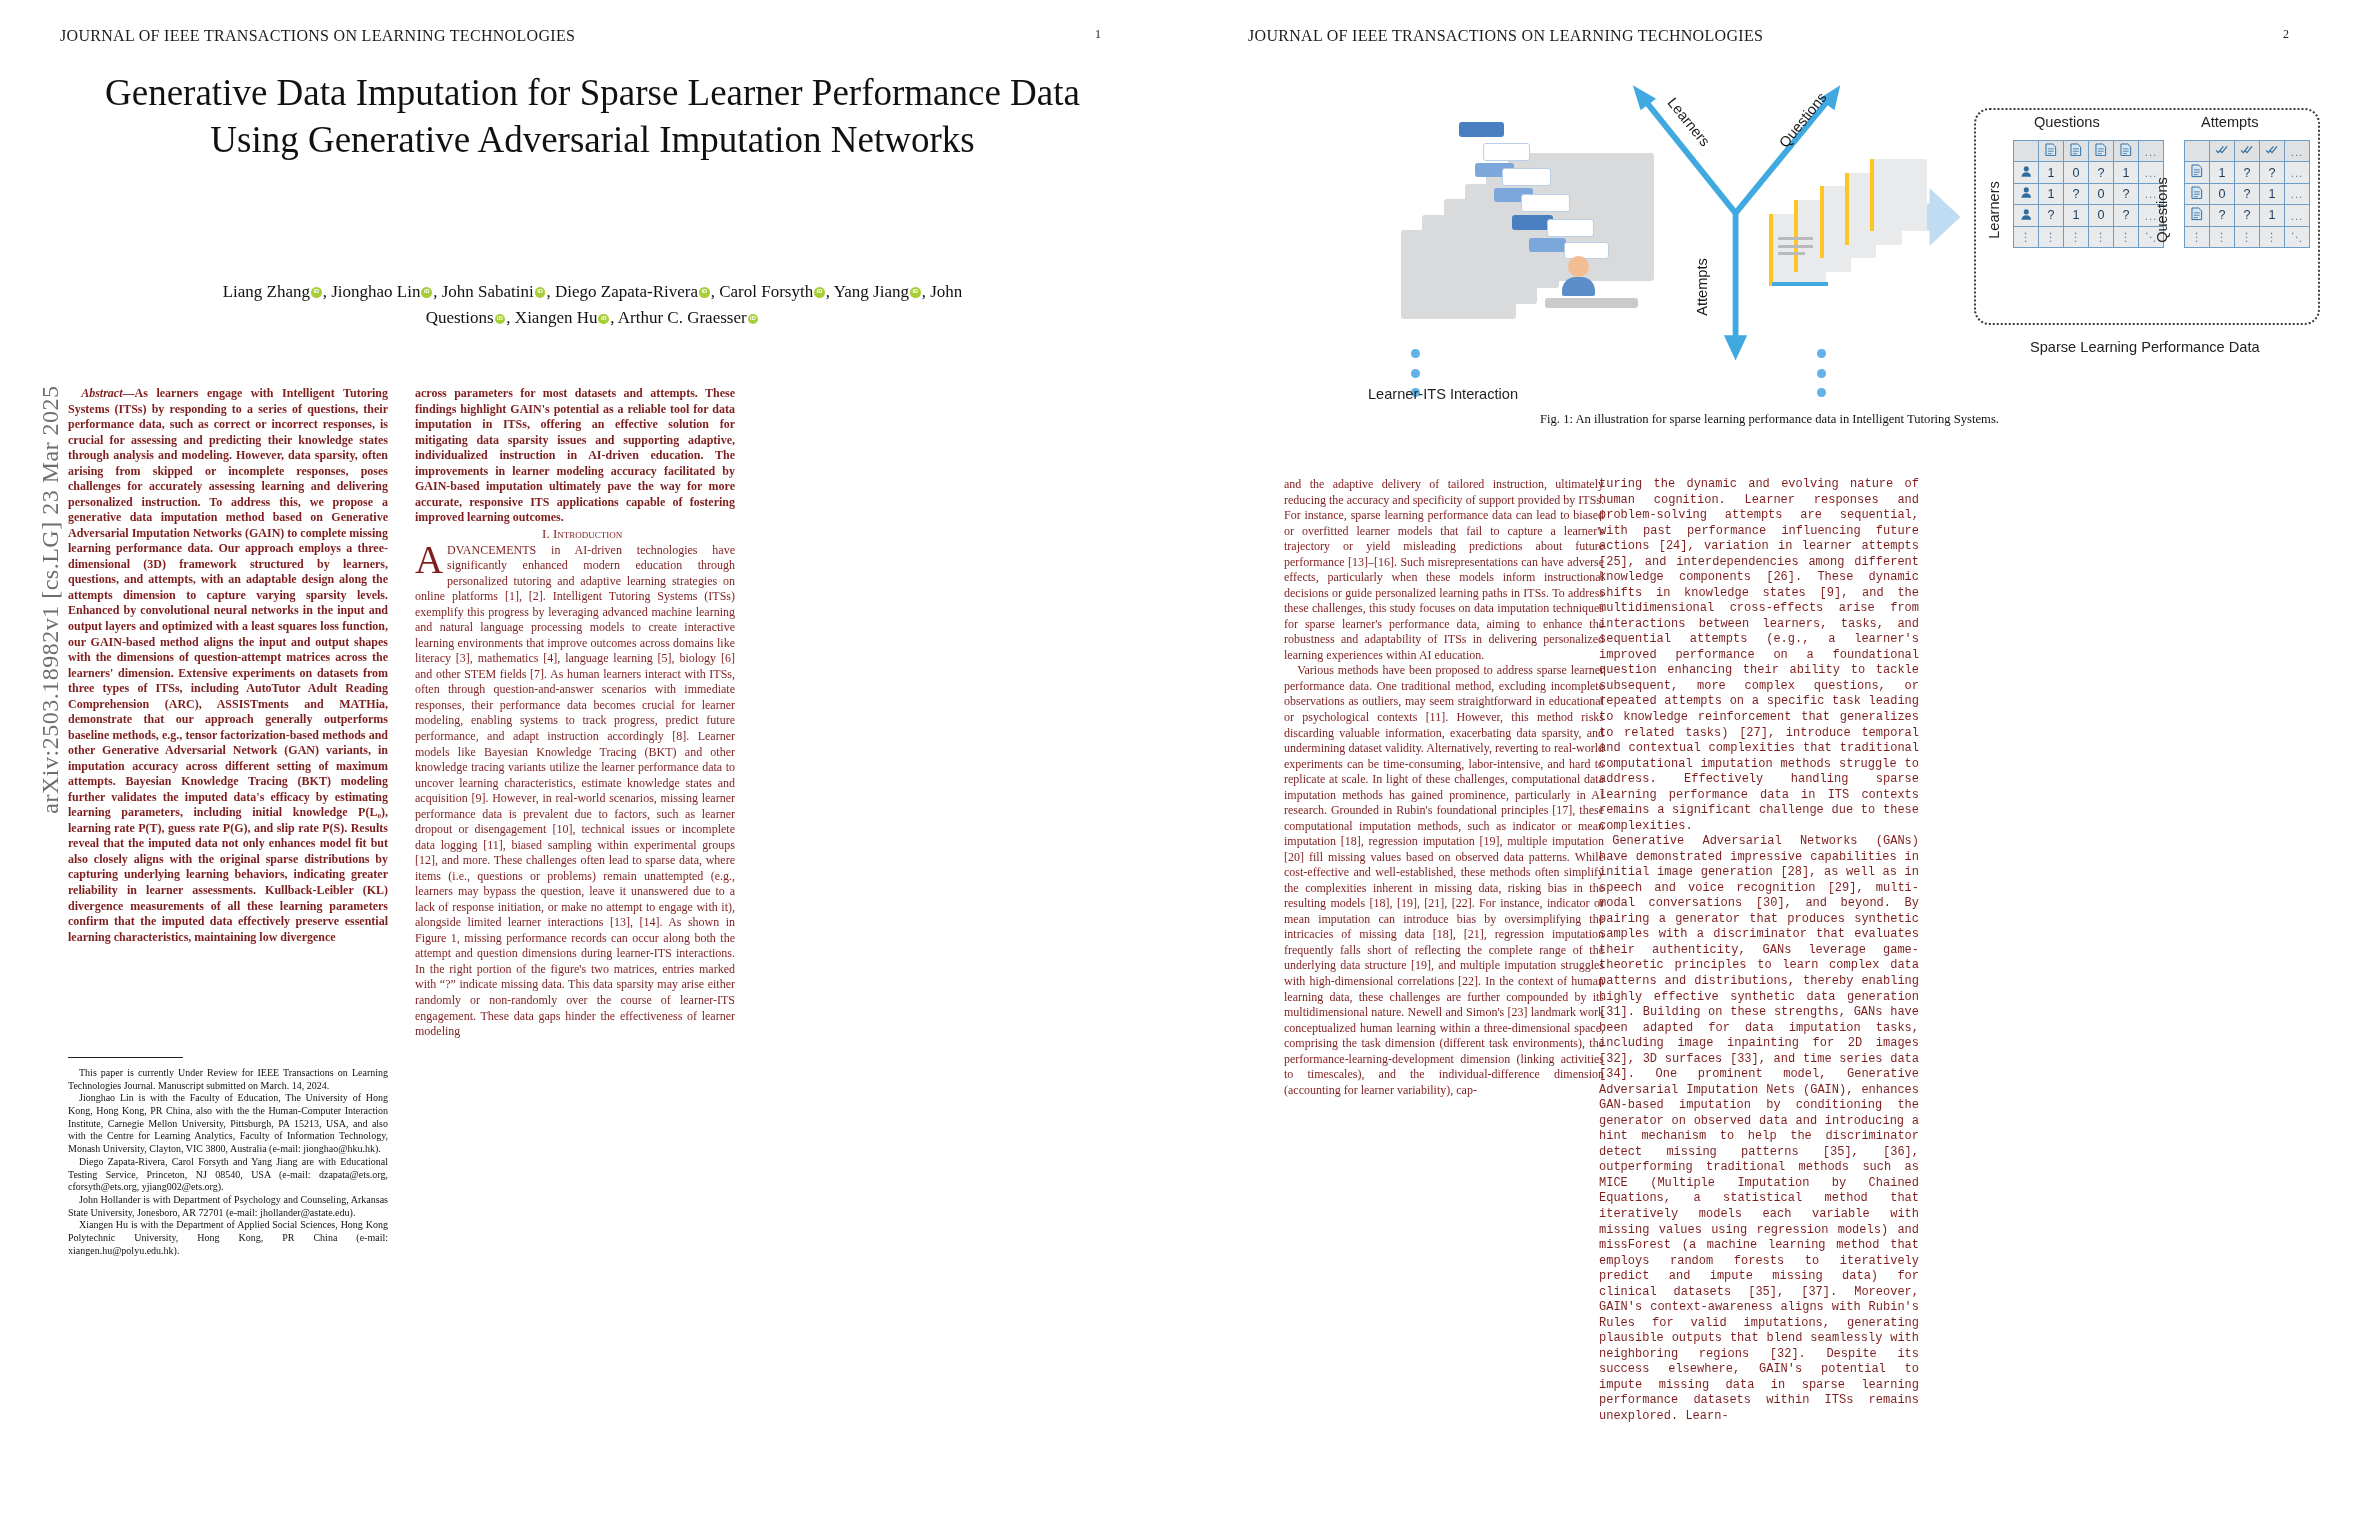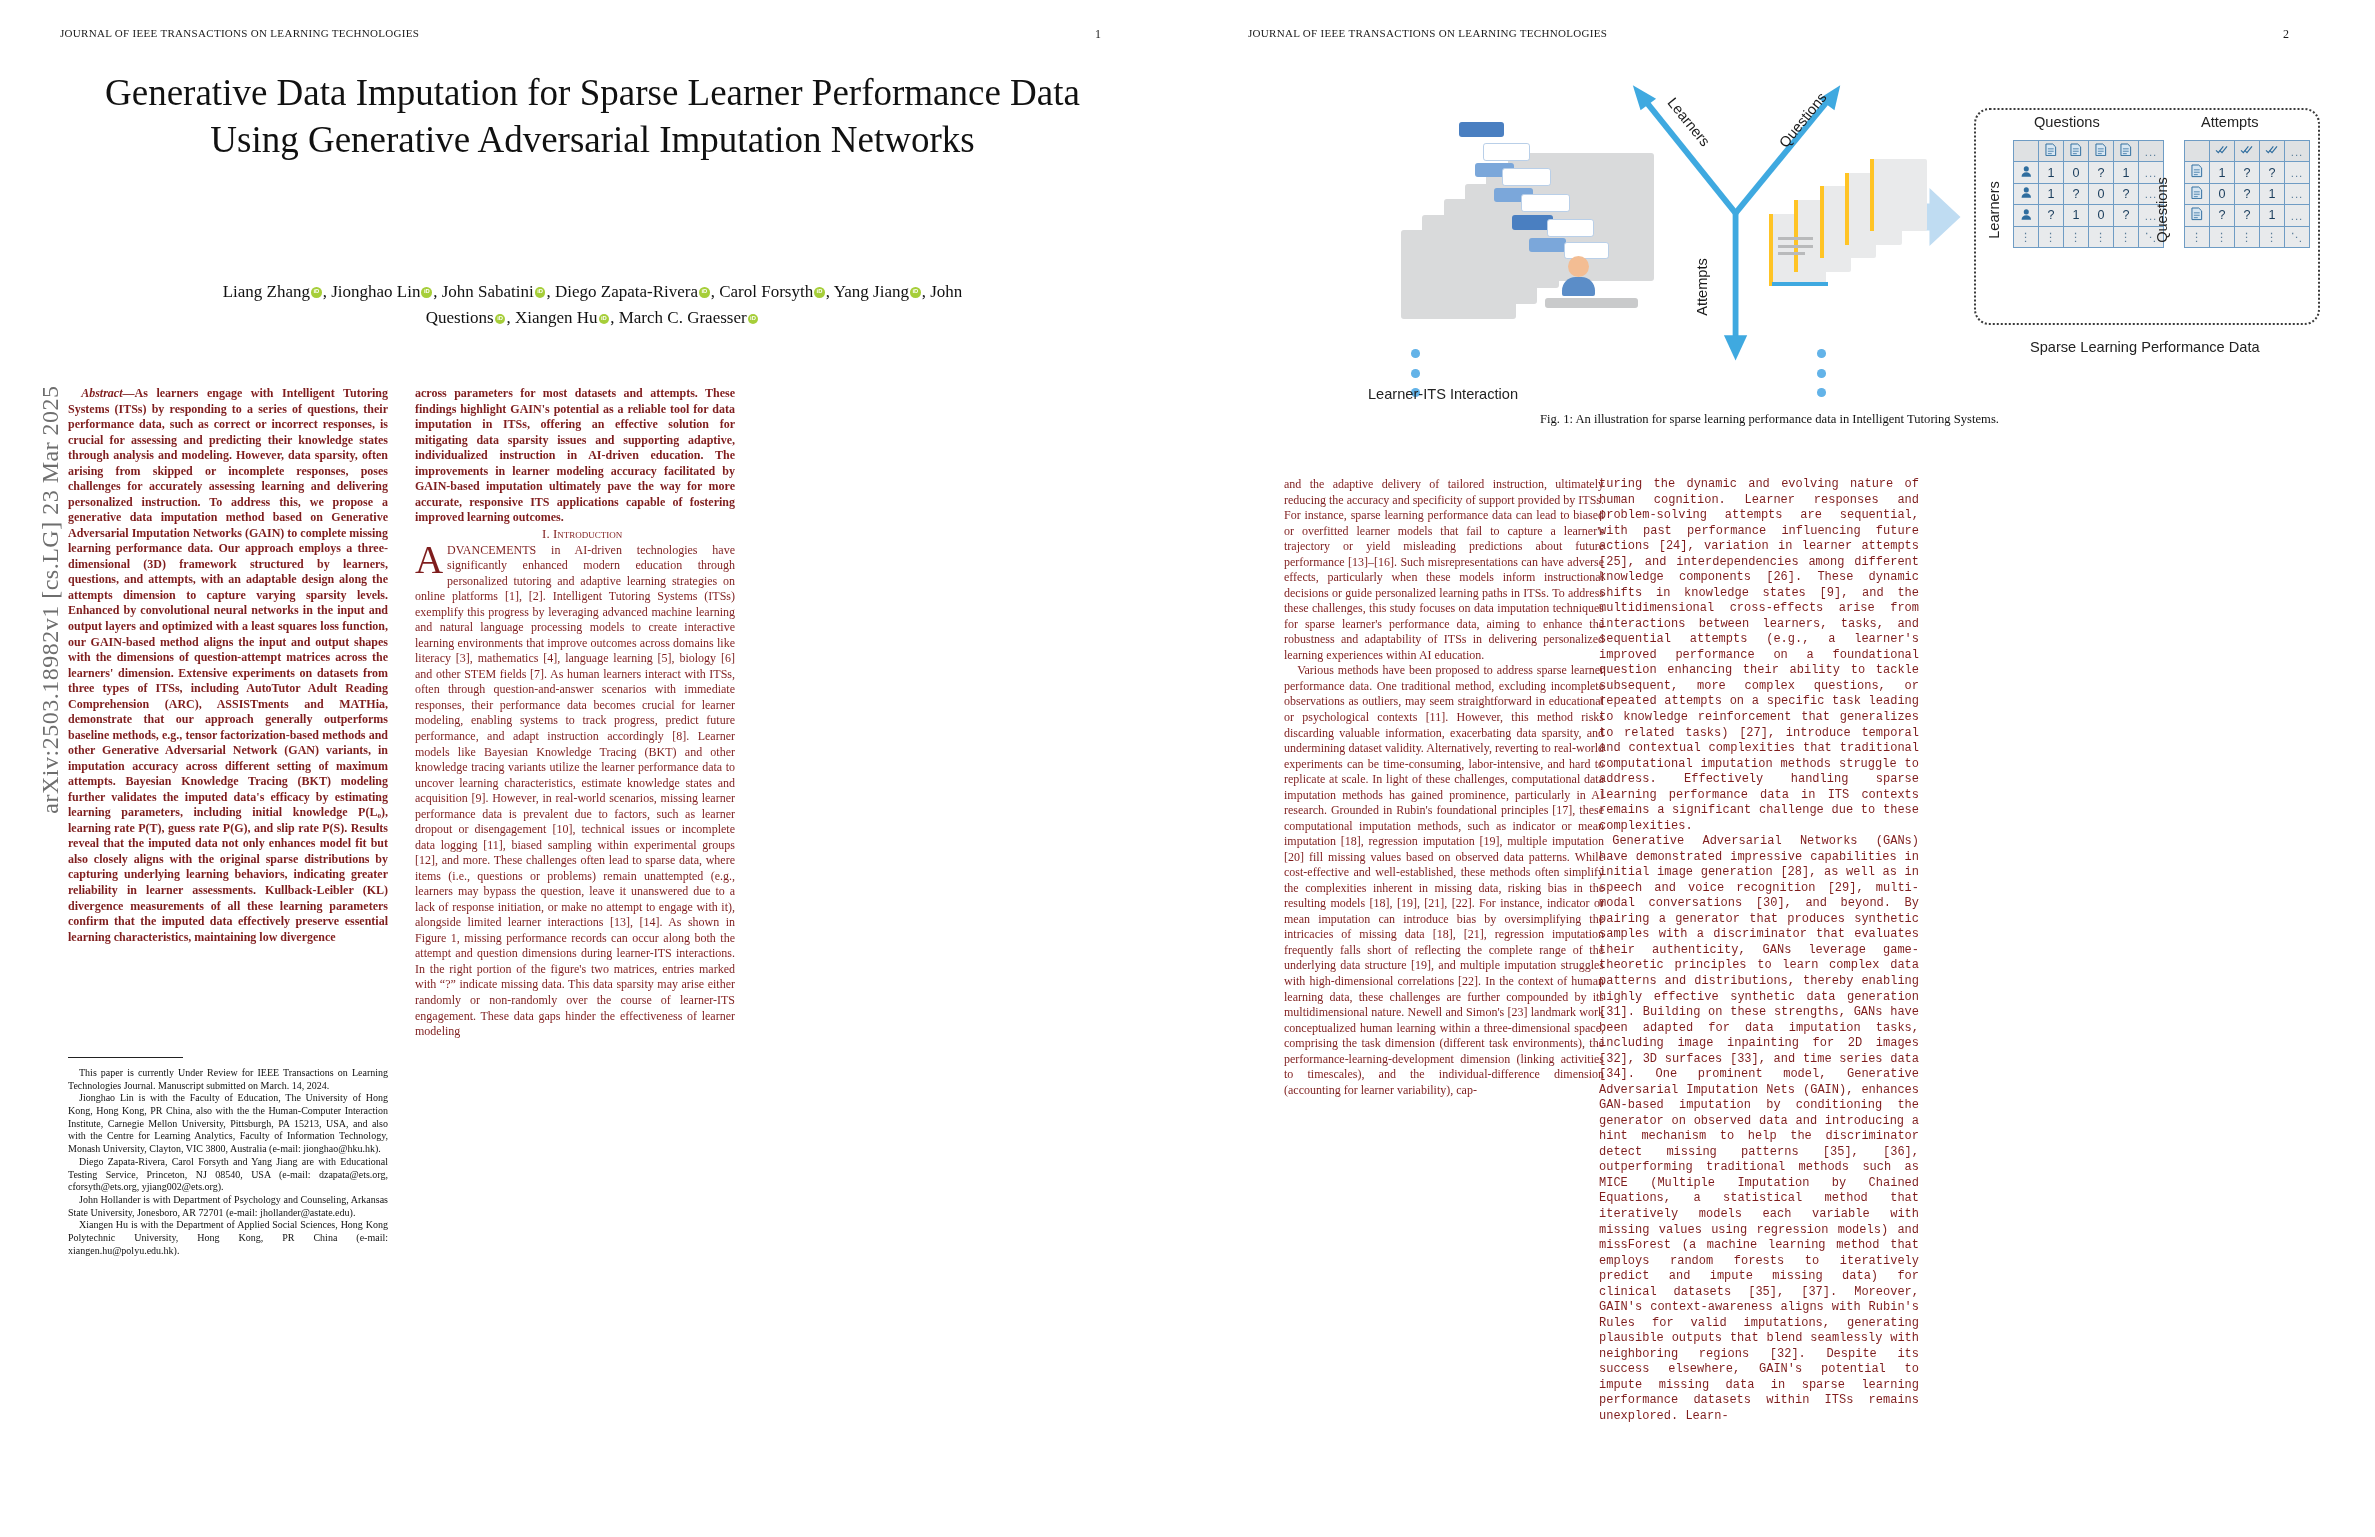--- a/index.html
+++ b/index.html
@@ -3,21 +3,21 @@
 <meta charset="utf-8">
 <style>
   html,body{margin:0;padding:0;background:#8a8a8a;}
   body{font-family:"Liberation Serif", serif; -webkit-font-smoothing:antialiased;}
   #stage{width:2375px;height:1537px;position:relative;background:#9a9a9a;overflow:hidden;}
   .page{position:absolute;top:0;background:#fff;height:1537px;overflow:hidden;}
   #page1{left:0;width:1188px;}
   #page2{left:1188px;width:1188px;}
 
   
-  .runhead{position:absolute;top:27px;font-size:11px;letter-spacing:0.3px;
+  .runhead{position:absolute;top:27px;font-size:16px;letter-spacing:0.3px;
            font-family:"Liberation Serif",serif;font-variant:small-caps;color:#1a1a1a;white-space:nowrap;}
   .runhead.left{left:60px;}
   .pagenum{position:absolute;top:27px;font-size:12px;color:#1a1a1a;}
 
   
   .arxiv{position:absolute;left:-260px;top:586px;width:621px;transform:rotate(-90deg);
          transform-origin:center center;text-align:center;font-size:24px;color:#6e6e6e;
          font-family:"Liberation Serif",serif;letter-spacing:0.5px;white-space:nowrap;}
 
   
@@ -104,21 +104,21 @@
 
     <div class="arxiv">arXiv:2503.18982v1  [cs.LG]  23 Mar 2025</div>
 
     <div class="title">Generative Data Imputation for Sparse Learner Performance Data Using Generative Adversarial Imputation Networks</div>
 
     <div class="authors">
       <span>
         <span>Liang Zhang</span><span class="orcid"></span>, <span>Jionghao Lin</span><span class="orcid"></span>, <span>John Sabatini</span><span class="orcid"></span>, <span>Diego Zapata-Rivera</span><span class="orcid"></span>, <span>Carol Forsyth</span><span class="orcid"></span>, <span>Yang Jiang</span><span class="orcid"></span>, <span>John</span>
       </span><br>
       <span>
-        <span>Questions</span><span class="orcid"></span>, <span>Xiangen Hu</span><span class="orcid"></span>, <span>March C. Graesser</span><span class="orcid"></span>
+        <span>Questions</span><span class="orcid"></span>, <span>Xiangen Hu</span><span class="orcid"></span>, <span>Arthur C. Graesser</span><span class="orcid"></span>
       </span>
     </div>
 
     <div class="col" id="p1c1">
       <p class="abstract"><span class="lead">Abstract</span><span>—</span><span>As learners engage with Intelligent Tutoring Systems (ITSs) by responding to a series of questions, their performance data, such as correct or incorrect responses, is crucial for assessing and predicting their knowledge states through analysis and modeling. However, data sparsity, often arising from skipped or incomplete responses, poses challenges for accurately assessing learning and delivering personalized instruction. To address this, we propose a generative data imputation method based on Generative Adversarial Imputation Networks (GAIN) to complete missing learning performance data. Our approach employs a three-dimensional (3D) framework structured by learners, questions, and attempts, with an adaptable design along the attempts dimension to capture varying sparsity levels. Enhanced by convolutional neural networks in the input and output layers and optimized with a least squares loss function, our GAIN-based method aligns the input and output shapes with the dimensions of question-attempt matrices across the learners' dimension. Extensive experiments on datasets from three types of ITSs, including AutoTutor Adult Reading Comprehension (ARC), ASSISTments and MATHia, demonstrate that our approach generally outperforms baseline methods, e.g., tensor factorization-based methods and other Generative Adversarial Network (GAN) variants, in imputation accuracy across different setting of maximum attempts. Bayesian Knowledge Tracing (BKT) modeling further validates the imputed data's efficacy by estimating learning parameters, including initial knowledge P(L₀), learning rate P(T), guess rate P(G), and slip rate P(S). Results reveal that the imputed data not only enhances model fit but also closely aligns with the original sparse distributions by capturing underlying learning behaviors, indicating greater reliability in learner assessments. Kullback-Leibler (KL) divergence measurements of all these learning parameters confirm that the imputed data effectively preserve essential learning characteristics, maintaining low divergence</span></p>
     </div>
 
     <div class="col" id="p1c2">
       <p class="abstract noind">across parameters for most datasets and attempts. These findings highlight GAIN's potential as a reliable tool for data imputation in ITSs, offering an effective solution for mitigating data sparsity issues and supporting adaptive, individualized instruction in AI-driven education. The improvements in learner modeling accuracy facilitated by GAIN-based imputation ultimately pave the way for more accurate, responsive ITS applications capable of fostering improved learning outcomes.</p>
 

